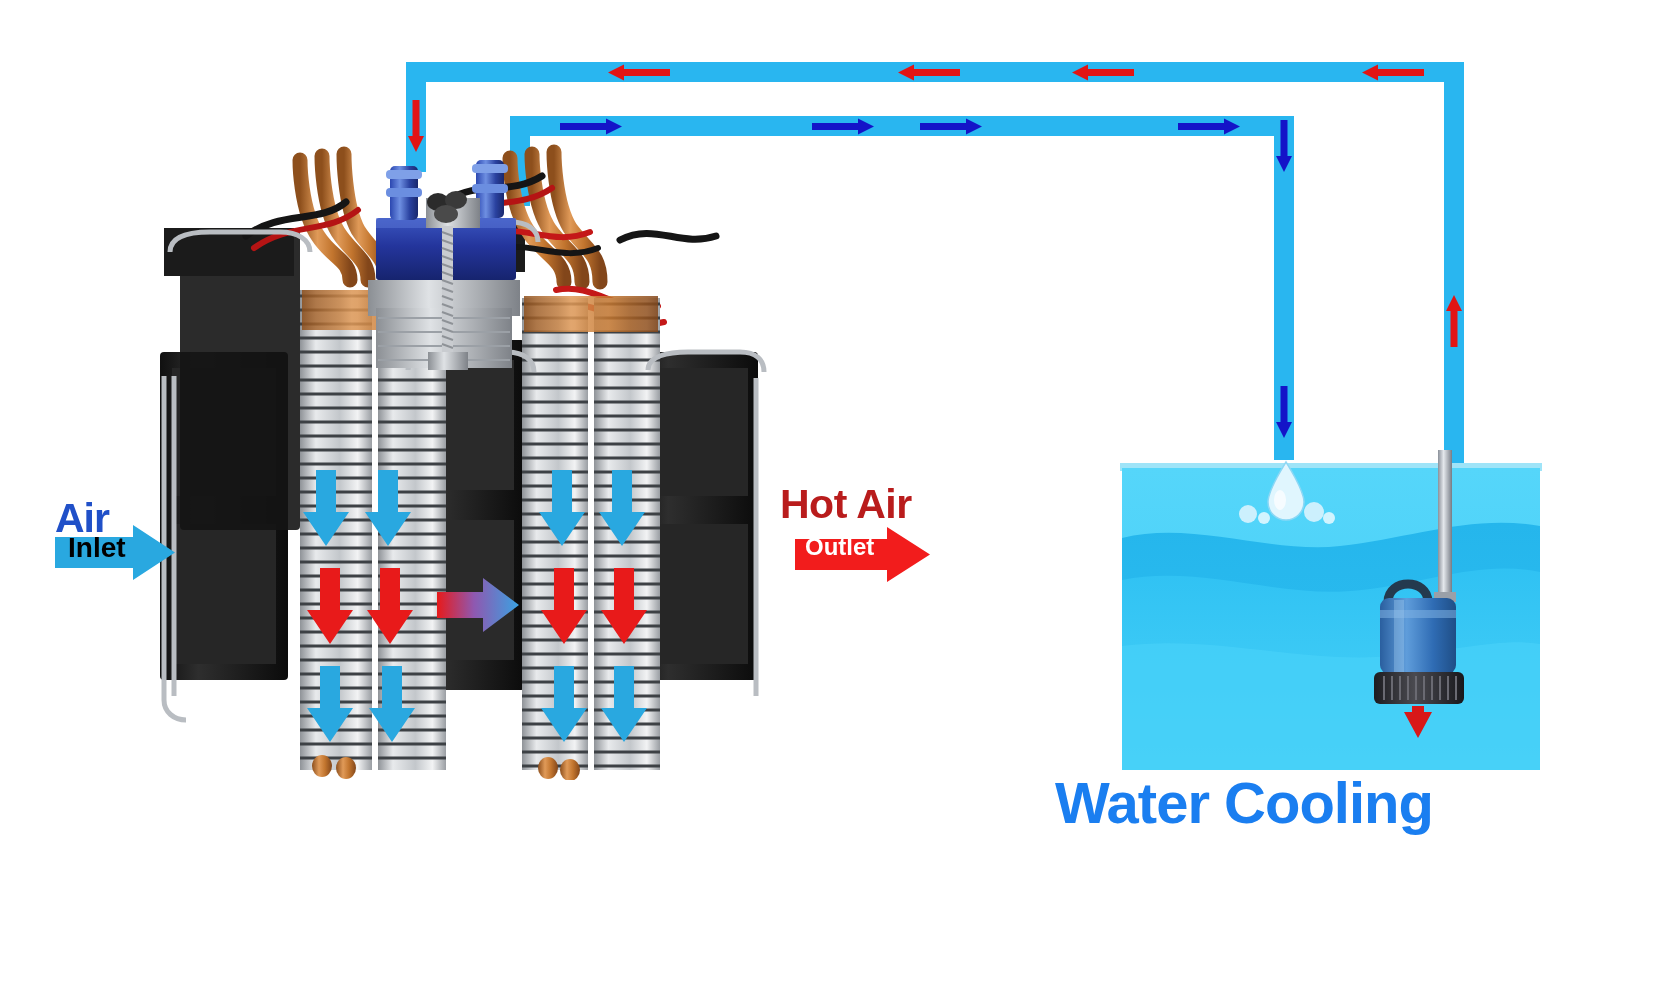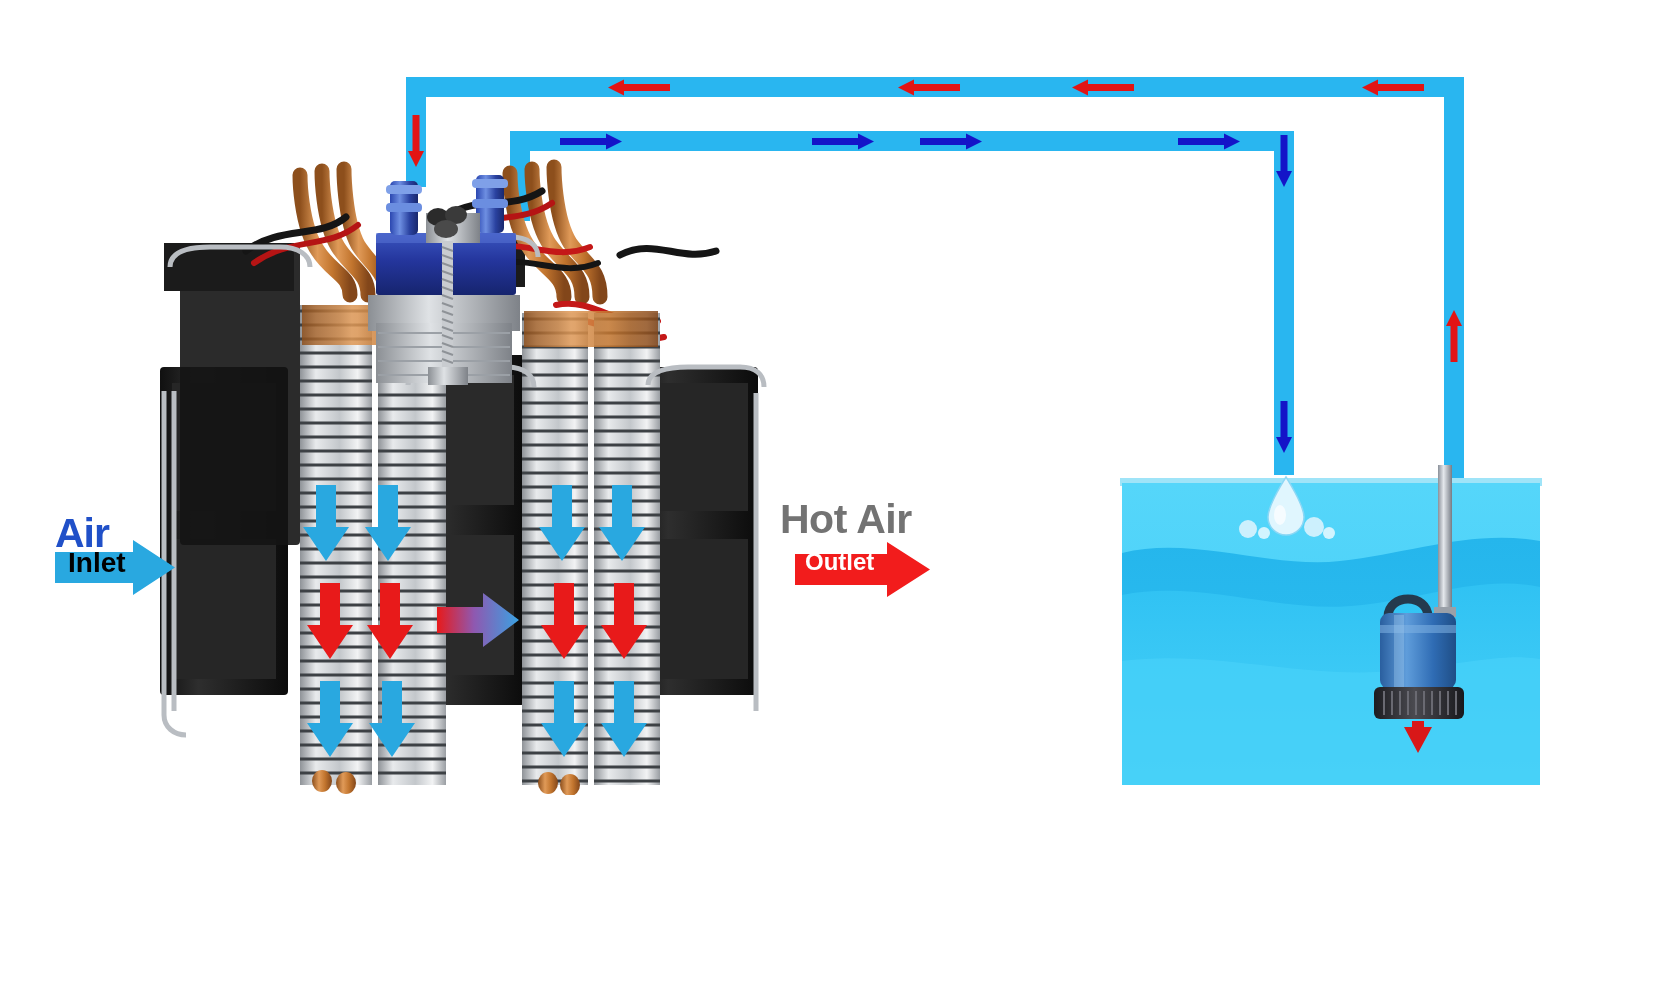--- a/index.html
+++ b/index.html
@@ -1,32 +1,32 @@
 <!DOCTYPE html>
 <html><head>
 <meta charset="utf-8">
 <style>
   html,body{margin:0;padding:0;background:#fff;}
   body{width:1676px;height:987px;position:relative;overflow:hidden;
        font-family:"Liberation Sans",sans-serif;}
-  .stage{position:absolute;left:0;top:0;width:1676px;height:874px;background:#fff;margin-top:15px;}
+  .stage{position:absolute;left:0;top:0;width:1676px;height:874px;background:#fff;}
   .pipe-seg{position:absolute;background:#29b6f0;}
 
   
   .arrow-svg{position:absolute;}
 
   
   #air-label{position:absolute;left:55px;top:498px;z-index:30;}
   #air-word{font-size:41px;font-weight:bold;color:#2050c8;letter-spacing:-1px;line-height:40px;}
   #air-arrow{position:absolute;left:55px;top:525px;width:120px;height:55px;z-index:28;}
   #inlet-word{position:absolute;left:68px;top:532px;font-size:28px;font-weight:bold;
               color:#000000;z-index:31;letter-spacing:0px;}
 
   #hot-label{position:absolute;left:780px;top:483px;z-index:30;}
-  #hot-word{font-size:41px;font-weight:bold;color:#737373;letter-spacing:-0.5px;line-height:42px;}
+  #hot-word{font-size:41px;font-weight:bold;color:#b91c1c;letter-spacing:-0.5px;line-height:42px;}
   #hot-arrow{position:absolute;left:795px;top:527px;width:135px;height:55px;z-index:28;}
   #outlet-word{position:absolute;left:805px;top:533px;font-size:24px;font-weight:bold;
                color:#ffffff;z-index:31;}
 
   #wcc{position:absolute;left:1055px;top:772px;width:520px;z-index:30;
        font-size:58px;font-weight:bold;color:#1a7ef0;line-height:62px;letter-spacing:-1px;}
   #wcc div{white-space:nowrap;}
 
   
   #tank{position:absolute;left:1122px;top:468px;width:418px;height:302px;overflow:hidden;}
@@ -560,15 +560,16 @@
 
   <svg id="hot-arrow" viewBox="0 0 135 55">
     <path d="M0,12 L92,12 L92,0 L135,27.5 L92,55 L92,43 L0,43 Z" fill="#f21c1c"></path>
   </svg>
   <div id="hot-label">
     <div id="hot-word">Hot Air</div>
   </div>
   <div id="outlet-word">Outlet</div>
 
   <div id="wcc">
+    <div>Water Cooling</div>
   </div>
 
 </div>
 
 </body></html>

